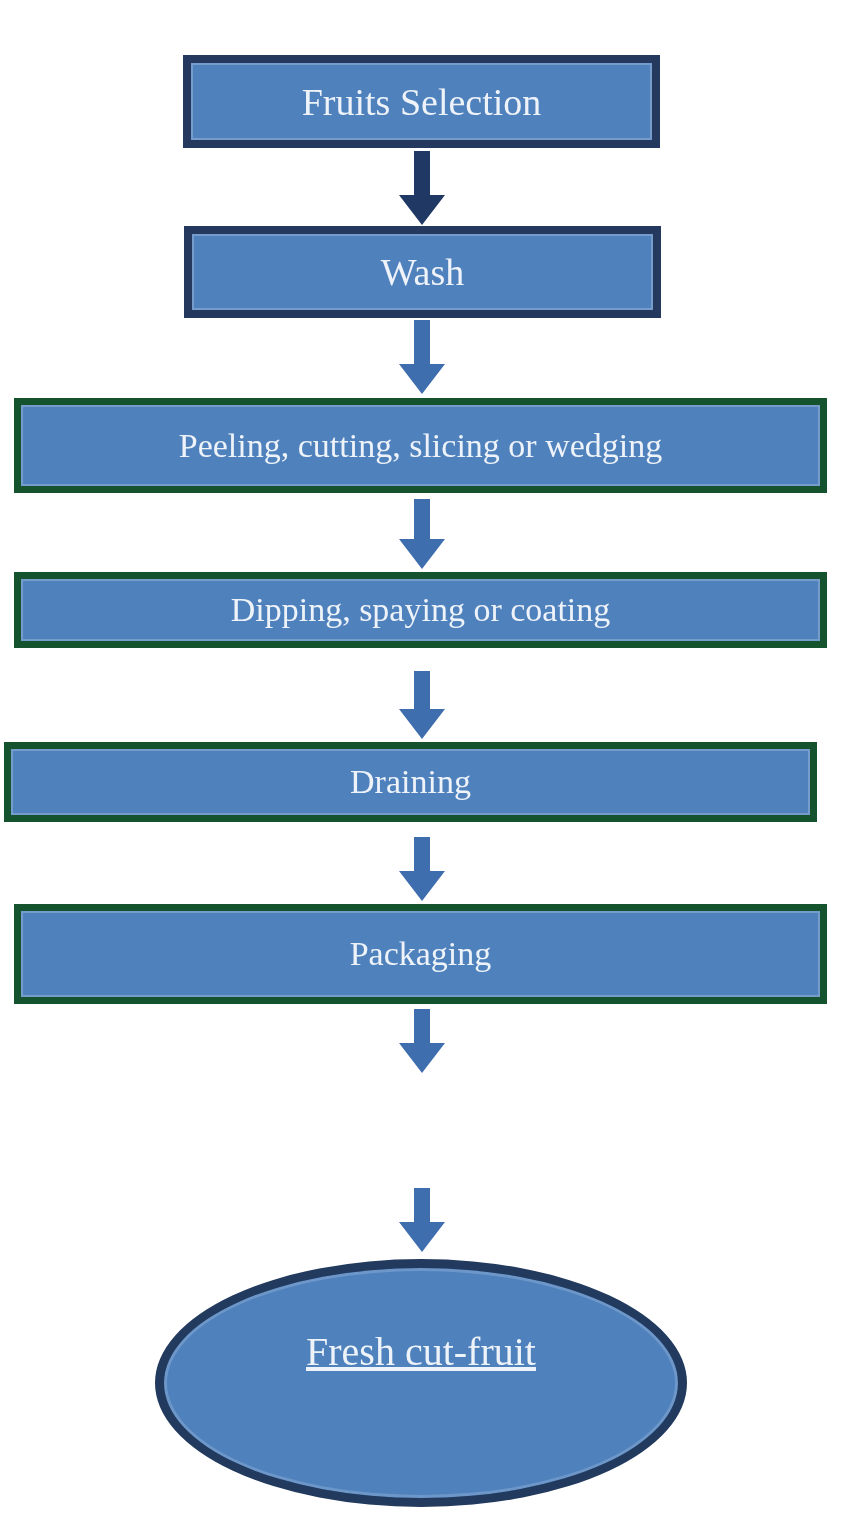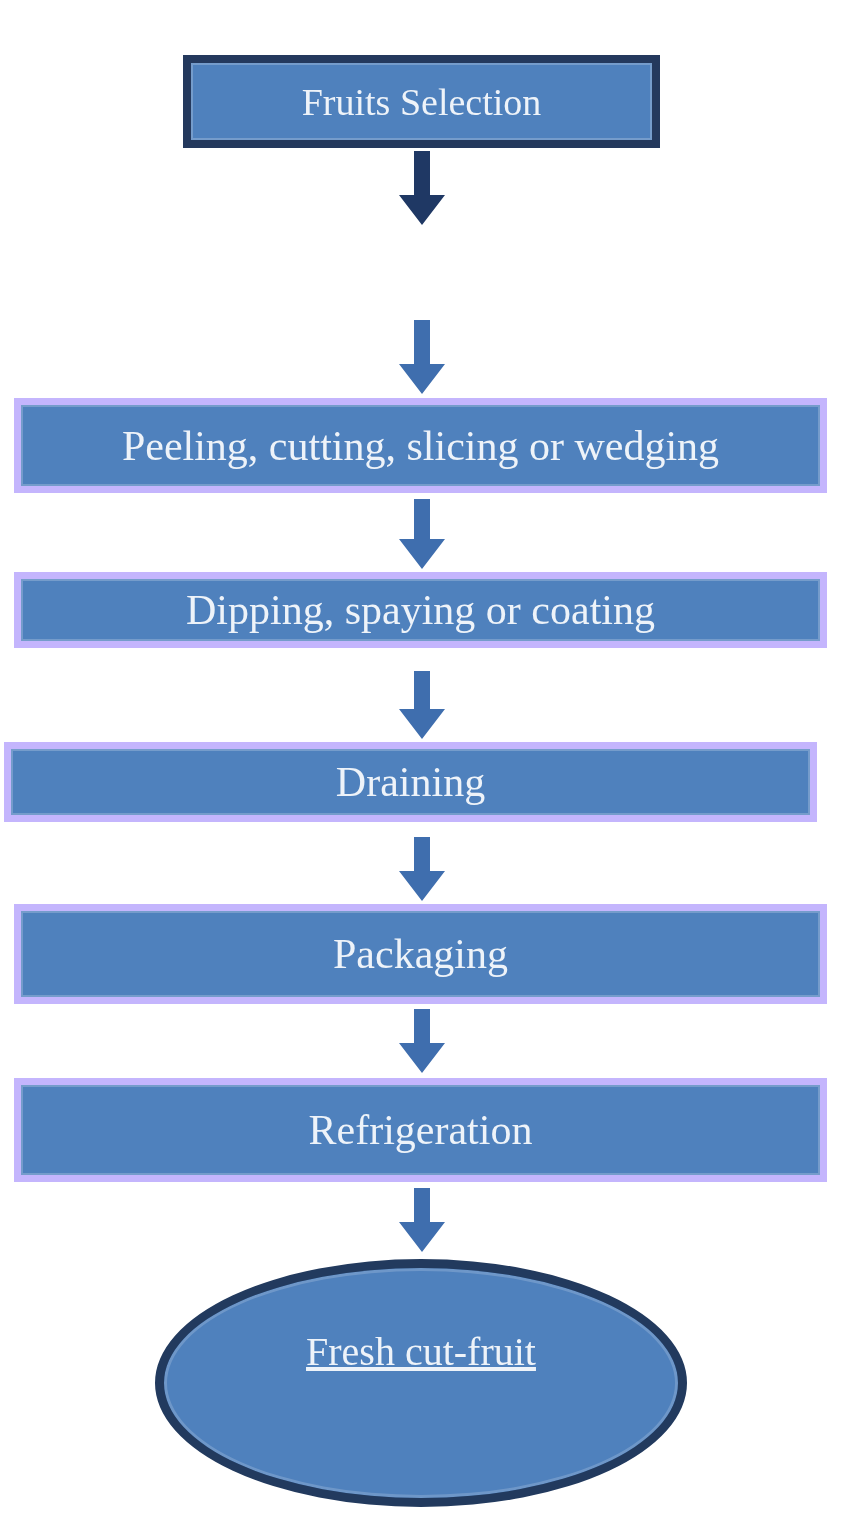--- a/index.html
+++ b/index.html
@@ -24,22 +24,22 @@
     color: #eef3f9;
     text-align: center;
     box-sizing: border-box;
     box-shadow: inset 0 0 0 2px rgba(255,255,255,0.22);
   }
   .node.narrow {
     border: 8px solid #24395d;
     font-size: 38px;
   }
   .node.wide {
-    border: 7px solid #c4b5fd;
-    font-size: 42px;
+    border: 7px solid #14532d;
+    font-size: 34px;
   }
   .node.ellipse {
     border: 9px solid #223a5e;
     border-radius: 50%;
     font-size: 40px;
     box-shadow: inset 0 0 0 3px rgba(255,255,255,0.18);
     text-decoration: underline;
   }
   .node.ellipse .lbl {
     transform: translateY(-32px);
@@ -61,20 +61,23 @@
   <div class="node narrow" style="left:183px; top:55px; width:477px; height:93px;">
     <span class="lbl">Fruits Selection</span>
   </div>
 
   <div class="arrow dark" style="top:151px;">
     <svg width="46" height="74" viewBox="0 0 46 74" aria-hidden="true">
       <path d="M15 0 h16 v44 h15 L23 74 L0 44 h15 z" fill="currentColor"></path>
     </svg>
   </div>
 
+  <div class="node narrow" style="left:184px; top:226px; width:477px; height:92px;">
+    <span class="lbl">Wash</span>
+  </div>
 
   <div class="arrow light" style="top:320px;">
     <svg width="46" height="74" viewBox="0 0 46 74" aria-hidden="true">
       <path d="M15 0 h16 v44 h15 L23 74 L0 44 h15 z" fill="currentColor"></path>
     </svg>
   </div>
 
   <div class="node wide" style="left:14px; top:398px; width:813px; height:95px;">
     <span class="lbl">Peeling, cutting, slicing or wedging</span>
   </div>
@@ -108,23 +111,20 @@
   <div class="node wide" style="left:14px; top:904px; width:813px; height:100px;">
     <span class="lbl">Packaging</span>
   </div>
 
   <div class="arrow light" style="top:1009px;">
     <svg width="46" height="64" viewBox="0 0 46 64" aria-hidden="true">
       <path d="M15 0 h16 v34 h15 L23 64 L0 34 h15 z" fill="currentColor"></path>
     </svg>
   </div>
 
-  <div class="node wide" style="left:14px; top:1078px; width:813px; height:104px;">
-    <span class="lbl">Refrigeration</span>
-  </div>
 
   <div class="arrow light" style="top:1188px;">
     <svg width="46" height="64" viewBox="0 0 46 64" aria-hidden="true">
       <path d="M15 0 h16 v34 h15 L23 64 L0 34 h15 z" fill="currentColor"></path>
     </svg>
   </div>
 
   <div class="node ellipse" style="left:155px; top:1259px; width:532px; height:248px;">
     <span class="lbl">Fresh cut-fruit</span>
   </div>

